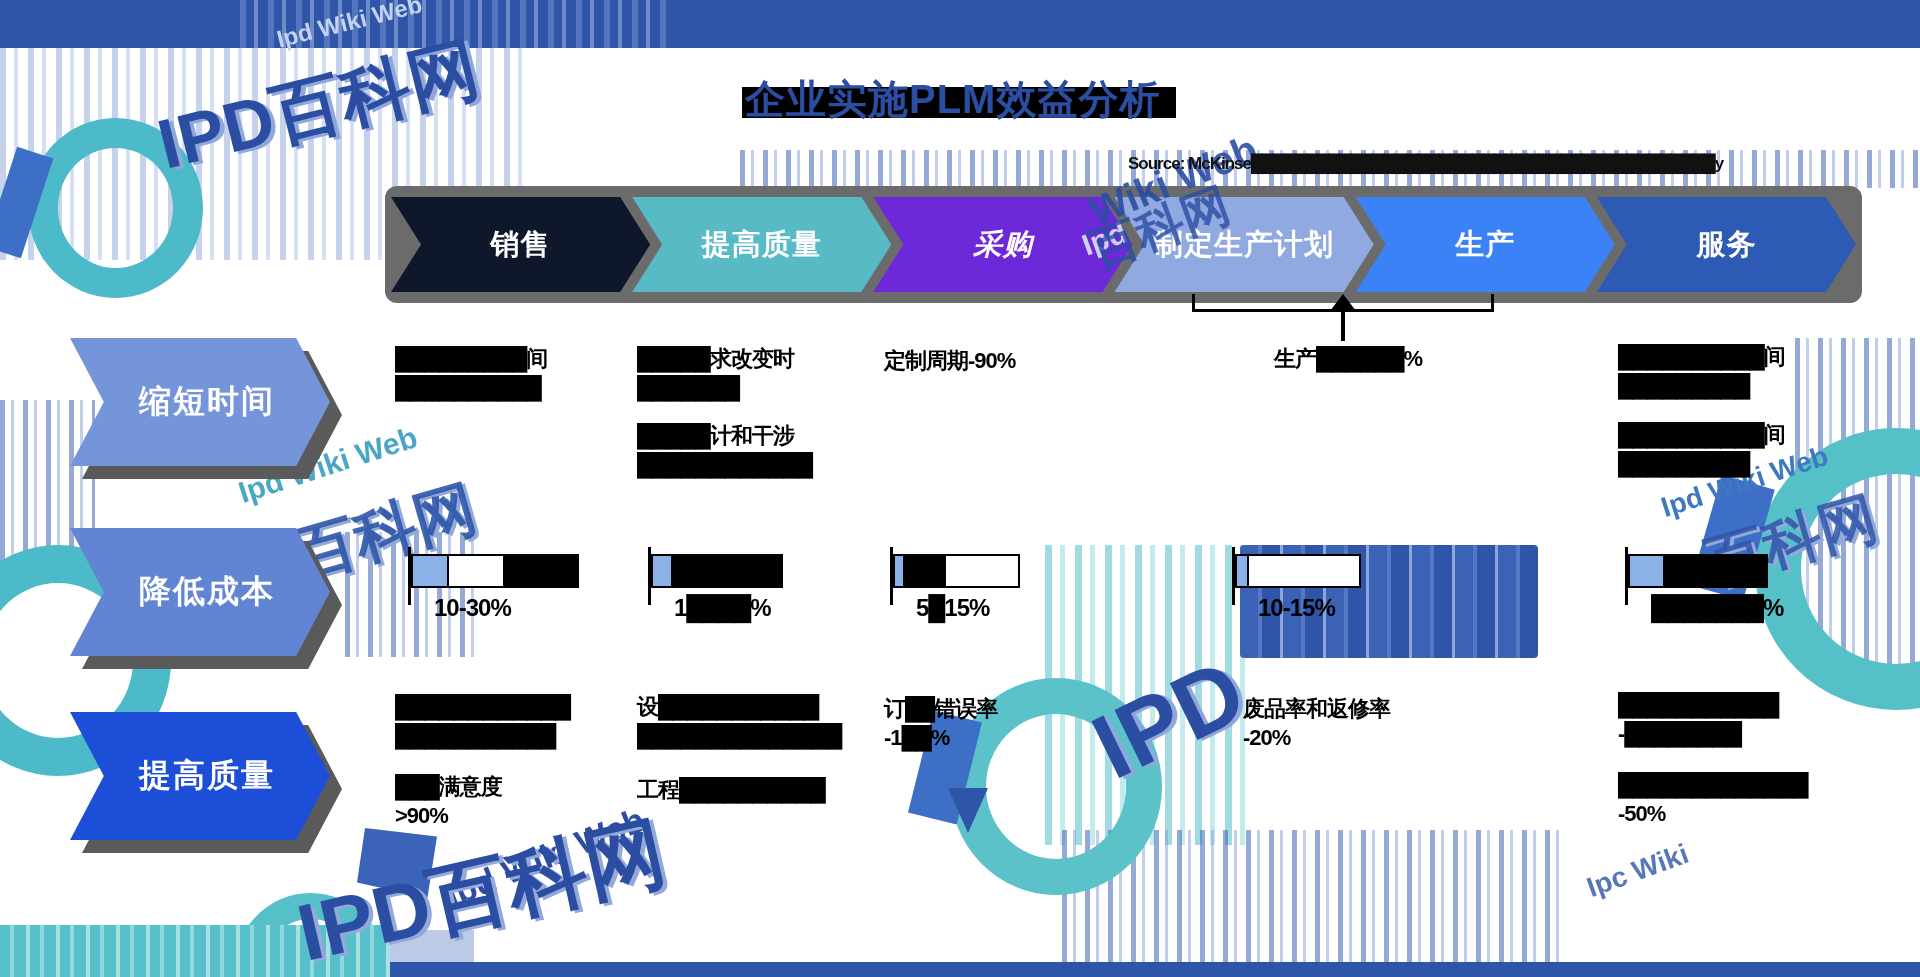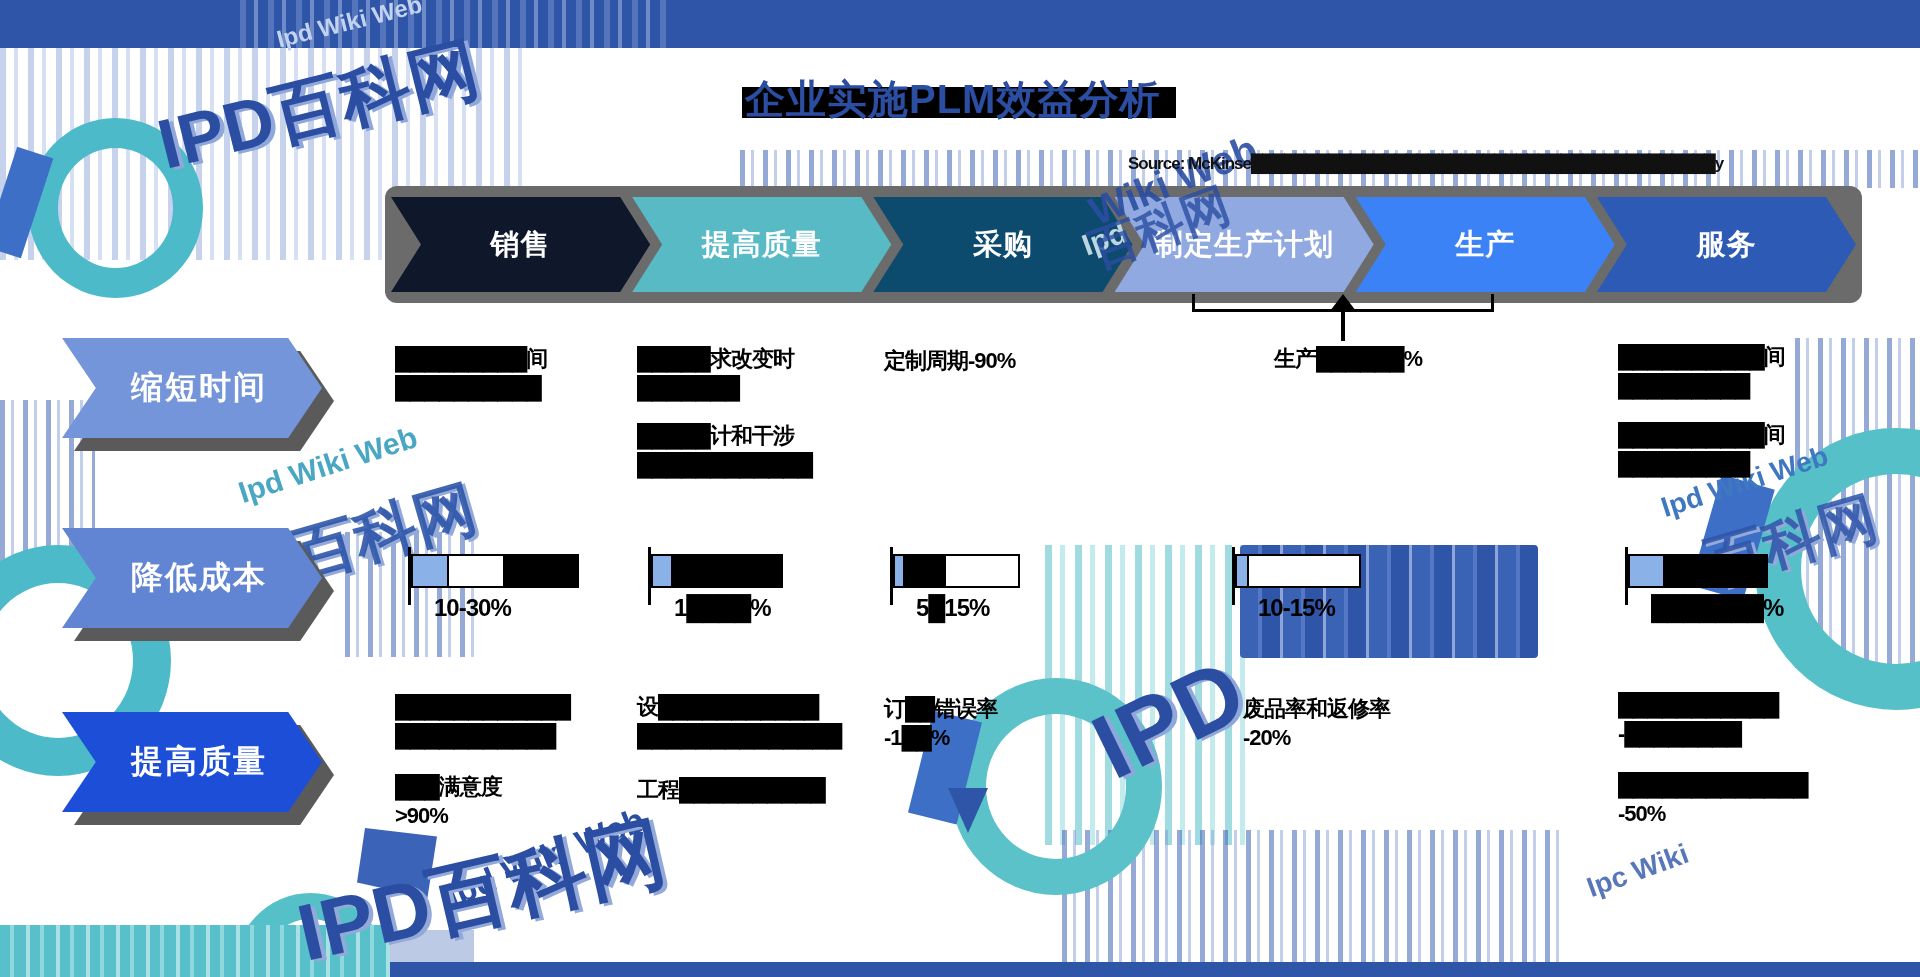--- a/index.html
+++ b/index.html
@@ -29,27 +29,27 @@
   .title{left:745px;top:72px;font-size:40px;font-weight:bold;color:#2B4EA2;letter-spacing:1px;z-index:5;white-space:nowrap;}
   .title-hl{left:742px;top:87px;width:434px;height:31px;background:#000;z-index:4;}
   .source{left:1128px;top:154px;font-size:17px;font-weight:bold;color:#111;z-index:5;white-space:nowrap;letter-spacing:-1px;}
   
   .plate{left:385px;top:186px;width:1477px;height:117px;background:#6B6B6B;border-radius:12px;
          display:flex;align-items:center;padding:0 6px;box-sizing:border-box;z-index:2;}
   .arrow{flex:1;height:95px;display:flex;align-items:center;justify-content:center;color:#fff;
          font-size:29px;font-weight:bold;margin-left:-18px;letter-spacing:1px;
          clip-path:polygon(0 0,calc(100% - 30px) 0,100% 50%,calc(100% - 30px) 100%,0 100%,30px 50%);}
   .arrow:first-child{margin-left:0;}
-  .st0{background:#0f172a;}.st1{background:#58BAC5;}.st2{background:#0c4a6e;}
+  .st0{background:#0f172a;}.st1{background:#58BAC5;}.st2{background:#6d28d9;font-style:italic;}
   .st3{background:#90A9E0;}.st4{background:#3b82f6;}.st5{background:#2C5AB4;}
   
   .bk{background:#000;z-index:4;}
   .bk-head{width:0;height:0;border-left:13px solid transparent;border-right:13px solid transparent;border-bottom:17px solid #000;z-index:4;}
   
-  .banner-wrap{left:62px;width:260px;height:100px;filter:drop-shadow(12px 13px 0 #5A5A5A);z-index:3;}
+  .banner-wrap{left:70px;width:260px;height:128px;filter:drop-shadow(12px 13px 0 #5A5A5A);z-index:3;}
   .banner{width:100%;height:100%;display:flex;align-items:center;justify-content:center;color:#fff;
           font-size:32px;font-weight:bold;letter-spacing:2px;padding-left:14px;box-sizing:border-box;
           clip-path:polygon(0 0,87% 0,100% 50%,87% 100%,0 100%,13% 50%);}
   .bn0{background:#7495D9;}.bn1{background:#6184D3;}.bn2{background:#1d4ed8;}
   
   .stat{position:absolute;font-size:22px;font-weight:bold;color:#000;line-height:29px;white-space:nowrap;z-index:6;letter-spacing:0;}
   .stat div{letter-spacing:-1px;}
   
   .chart{position:absolute;top:547px;z-index:6;}
   .axis{position:absolute;left:0;top:0;width:3px;height:58px;background:#000;}

